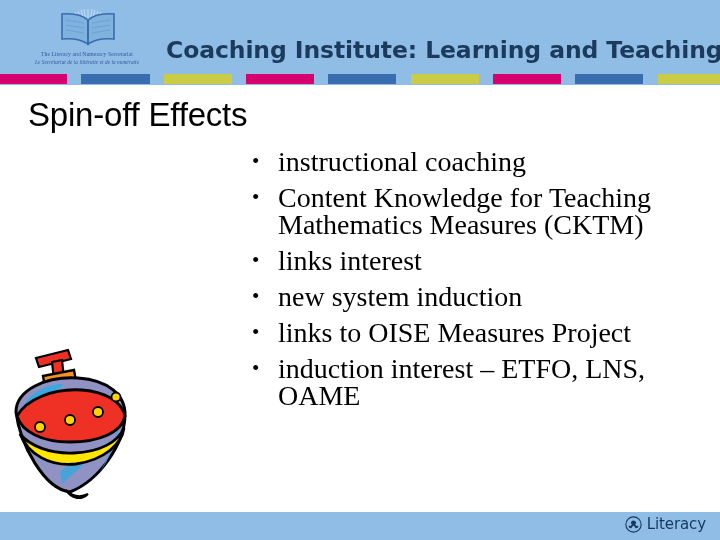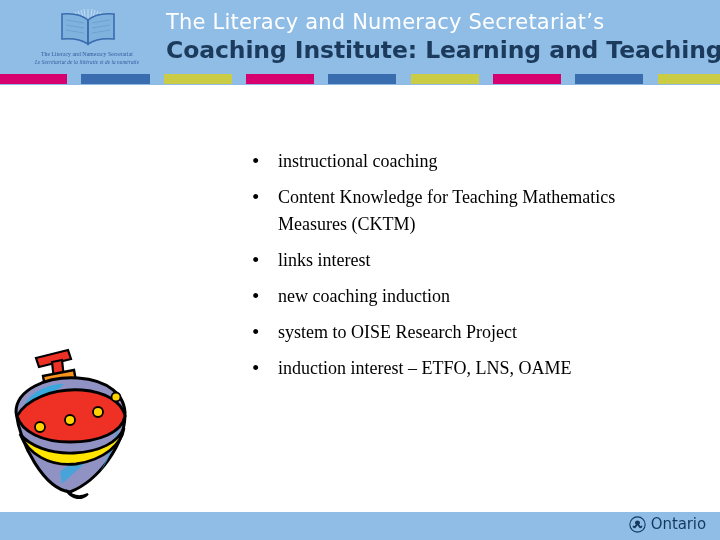--- a/index.html
+++ b/index.html
@@ -86,21 +86,21 @@
     color:#000;
     font-size:21px;
     line-height:27px;
     text-align:left;
     padding-left:4px;
     box-sizing:border-box;
   }
   .bullet-text{
     flex:1 1 auto;
     color:#000000;
-    font-size:18px;
+    font-size:28px;
     line-height:27px;
     font-family:"Liberation Serif", serif;
   }
 
   
   .top-img{
     position:absolute;left:8px;top:340px;width:125px;height:165px;
   }
 
   
@@ -166,57 +166,57 @@
             <line x1="36" y1="27" x2="54" y2="24"></line>
           </g>
         </svg>
       </div>
       <div class="hdr-logo-caption">
         <div class="l1">The Literacy and Numeracy Secretariat</div>
         <div class="l2">Le Secrétariat de la littératie et de la numératie</div>
       </div>
     </div>
 
-    <div class="hdr-line1">The Literacy and Numeracy Secretariat’s</div>
     <div class="hdr-line2">Coaching Institute: Learning and Teaching Together</div>
   </div>
 
   <div class="colorbar" id="colorbar">
       <div class="cb-seg" style="left: 0px; width: 67px; background: rgb(214, 0, 110);"></div>
       <div class="cb-seg" style="left: 81px; width: 69px; background: rgb(58, 108, 176);"></div>
       <div class="cb-seg" style="left: 164px; width: 68px; background: rgb(201, 204, 68);"></div>
       <div class="cb-seg" style="left: 246px; width: 68px; background: rgb(214, 0, 110);"></div>
       <div class="cb-seg" style="left: 328px; width: 68px; background: rgb(58, 108, 176);"></div>
       <div class="cb-seg" style="left: 411px; width: 68px; background: rgb(201, 204, 68);"></div>
       <div class="cb-seg" style="left: 493px; width: 68px; background: rgb(214, 0, 110);"></div>
       <div class="cb-seg" style="left: 575px; width: 68px; background: rgb(58, 108, 176);"></div>
       <div class="cb-seg" style="left: 658px; width: 62px; background: rgb(201, 204, 68);"></div>
     </div>
 
+  <div class="slide-title">Spin-off Effects</div>
 
   <div class="bullets" id="bullets">
       <div class="bullet-row">
         <span class="bullet-dot">•</span>
         <span class="bullet-text">instructional coaching</span>
       </div>
       <div class="bullet-row">
         <span class="bullet-dot">•</span>
         <span class="bullet-text">Content Knowledge for Teaching Mathematics Measures (CKTM)</span>
       </div>
       <div class="bullet-row">
         <span class="bullet-dot">•</span>
         <span class="bullet-text">links interest</span>
       </div>
       <div class="bullet-row">
         <span class="bullet-dot">•</span>
-        <span class="bullet-text">new coaching induction</span>
-      </div>
-      <div class="bullet-row">
-        <span class="bullet-dot">•</span>
-        <span class="bullet-text">system to OISE Research Project</span>
+        <span class="bullet-text">new system induction</span>
+      </div>
+      <div class="bullet-row">
+        <span class="bullet-dot">•</span>
+        <span class="bullet-text">links to OISE Measures Project</span>
       </div>
       <div class="bullet-row">
         <span class="bullet-dot">•</span>
         <span class="bullet-text">induction interest – ETFO, LNS, OAME</span>
       </div>
     </div>
 
   <div class="top-img">
     <svg width="125" height="165" viewBox="0 0 125 165" aria-hidden="true">
 
@@ -252,17 +252,17 @@
     <div class="ontario-logo">
       <svg class="trillium-circle" viewBox="0 0 20 20" aria-hidden="true">
         <circle cx="10" cy="10" r="9" fill="none" stroke="#15395e" stroke-width="1.3"></circle>
         <path d="M10 5.2 C8.1 5.2 7.0 6.6 7.0 8.0 C7.0 8.9 7.5 9.5 8.1 9.9
                  L6.2 12.0 C5.6 11.4 5.0 11.3 4.6 11.6 C4.0 12.1 4.2 13.2 5.2 13.9
                  C6.1 14.5 7.3 14.4 7.8 13.7 L10 11.0 L12.2 13.7
                  C12.7 14.4 13.9 14.5 14.8 13.9 C15.8 13.2 16.0 12.1 15.4 11.6
                  C15.0 11.3 14.4 11.4 13.8 12.0 L11.9 9.9
                  C12.5 9.5 13.0 8.9 13.0 8.0 C13.0 6.6 11.9 5.2 10 5.2 Z" fill="#15395e"></path>
       </svg>
-      <span class="ontario-word">Ontario</span>
+      <span class="ontario-word">Literacy</span>
     </div>
   </div>
 
 </div>
 
 </body></html>

